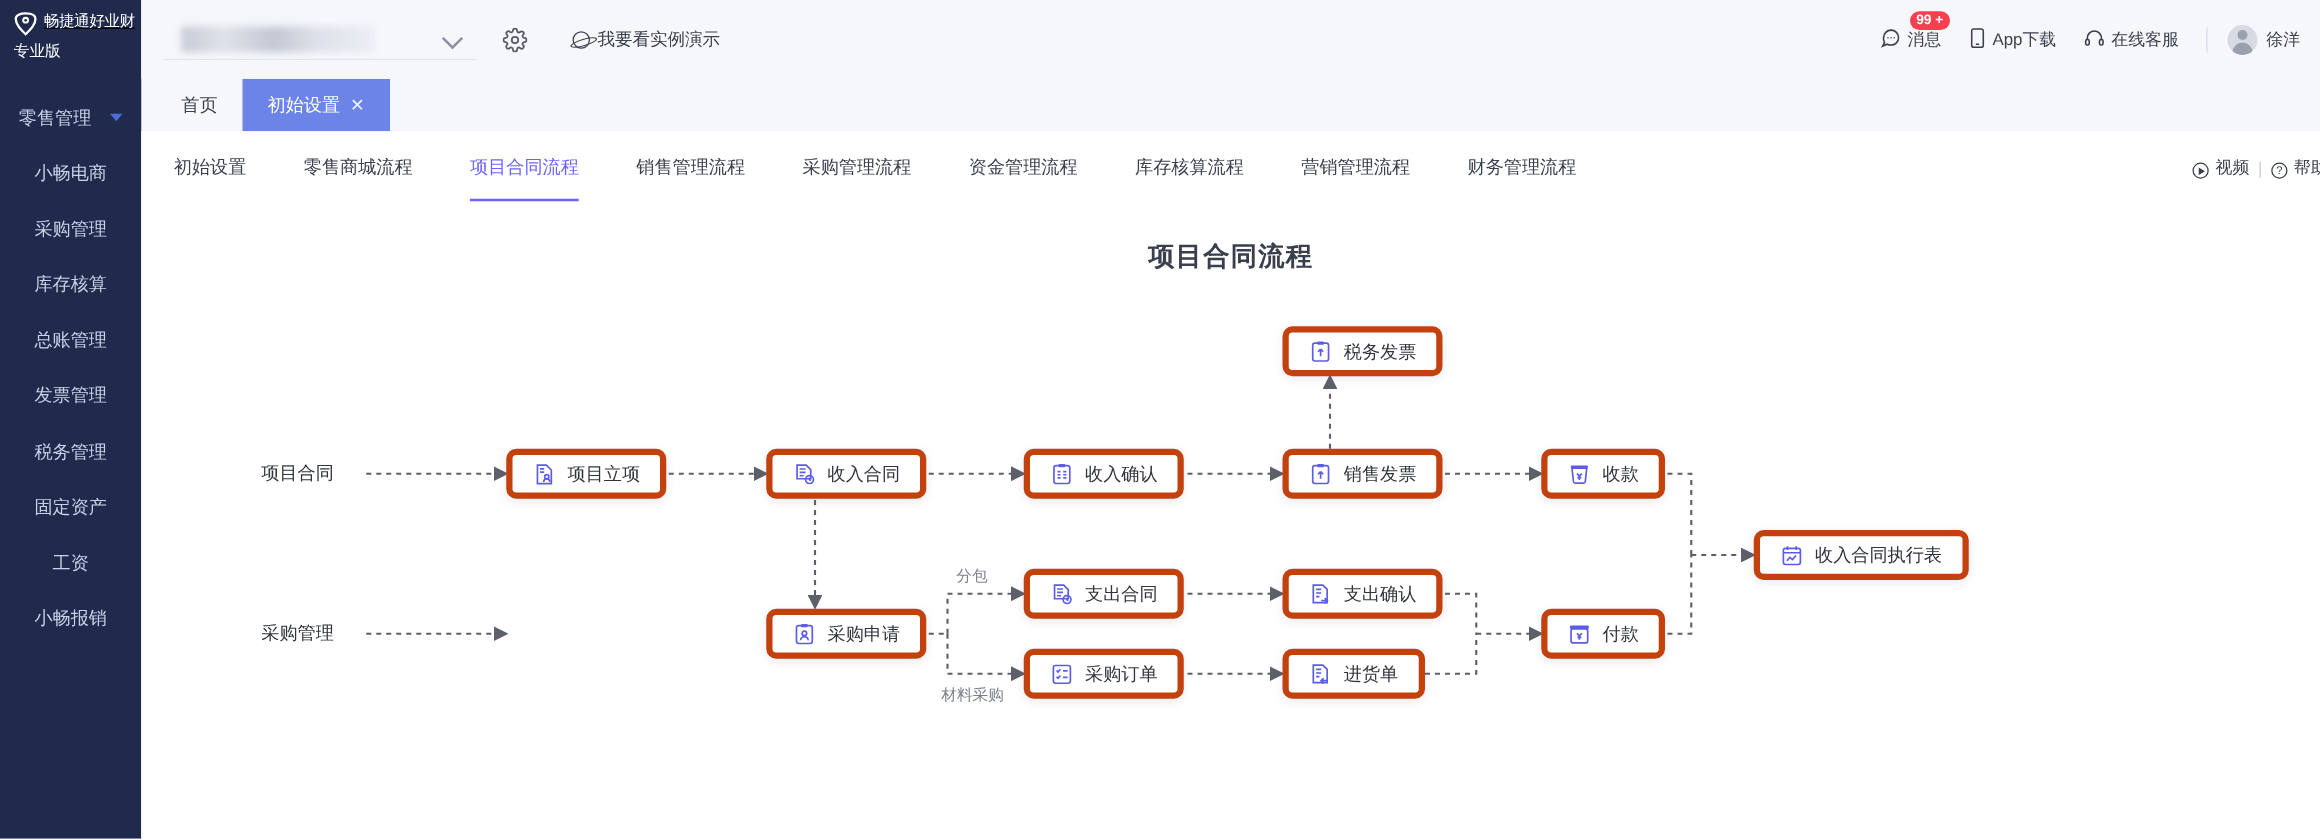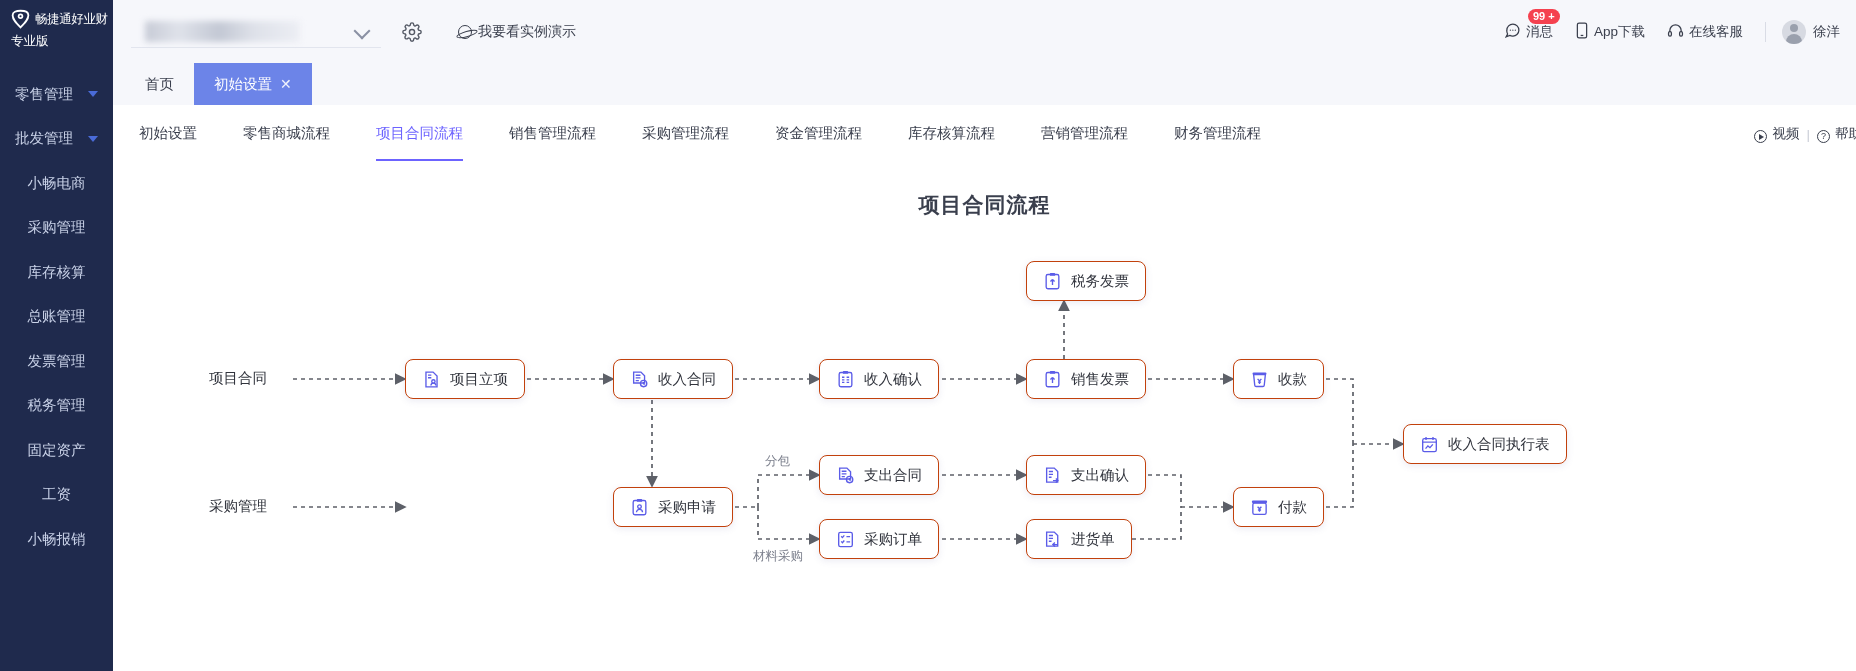--- a/index.html
+++ b/index.html
@@ -17,21 +17,21 @@
     background: #1f2a4d;
     flex: 0 0 113px;
     position: relative;
     overflow: hidden;
   }
   .logo-block {
     height: 63px;
     padding: 9px 0 0 10px;
     position: relative;
   }
-  .logo-row { display: flex; align-items: center; gap: 4px; }
+  .logo-row { display: flex; align-items: flex-start; gap: 4px; text-decoration: underline; }
   .logo-mark {
     width: 21px; height: 21px; flex: 0 0 21px;
     position: relative;
   }
   .logo-mark svg { display: block; }
   .logo-text {
     color: #ffffff; font-size: 12.5px; letter-spacing: -0.4px;
     white-space: nowrap; overflow: hidden;
   }
   .logo-sub {
@@ -188,21 +188,21 @@
     margin-top: 30px; letter-spacing: 1px;
   }
 
   
   .canvas { position: relative; width: 100%; height: 420px; margin-top: 12px; }
   .canvas svg.edges { position: absolute; left: 0; top: 0; width: 1743px; height: 420px; }
 
   .node {
     position: absolute;
     background: #ffffff;
-    border: 1px solid #c2410c;
+    border: 5px solid #c2410c;
     border-radius: 8px;
     box-shadow: 0 2px 7px rgba(99,99,160,0.13);
     display: flex; align-items: center; gap: 9px;
     padding: 0 16px;
     height: 40px;
     font-size: 14.5px; color: #31343d;
     white-space: nowrap; cursor: pointer;
   }
   .node .ico { width: 19px; height: 19px; flex: 0 0 19px; }
   .swim-label {
@@ -231,24 +231,20 @@
       </div>
       <div class="logo-sub">专业版</div>
     </div>
 
     <nav class="nav-list">
       <div class="nav-item">
         <span>零售管理</span>
         <span class="caret"></span>
       </div>
       <div class="nav-item">
-        <span>批发管理</span>
-        <span class="caret"></span>
-      </div>
-      <div class="nav-item">
         <span>小畅电商</span>
       </div>
       <div class="nav-item">
         <span>采购管理</span>
       </div>
       <div class="nav-item">
         <span>库存核算</span>
       </div>
       <div class="nav-item">
         <span>总账管理</span>

